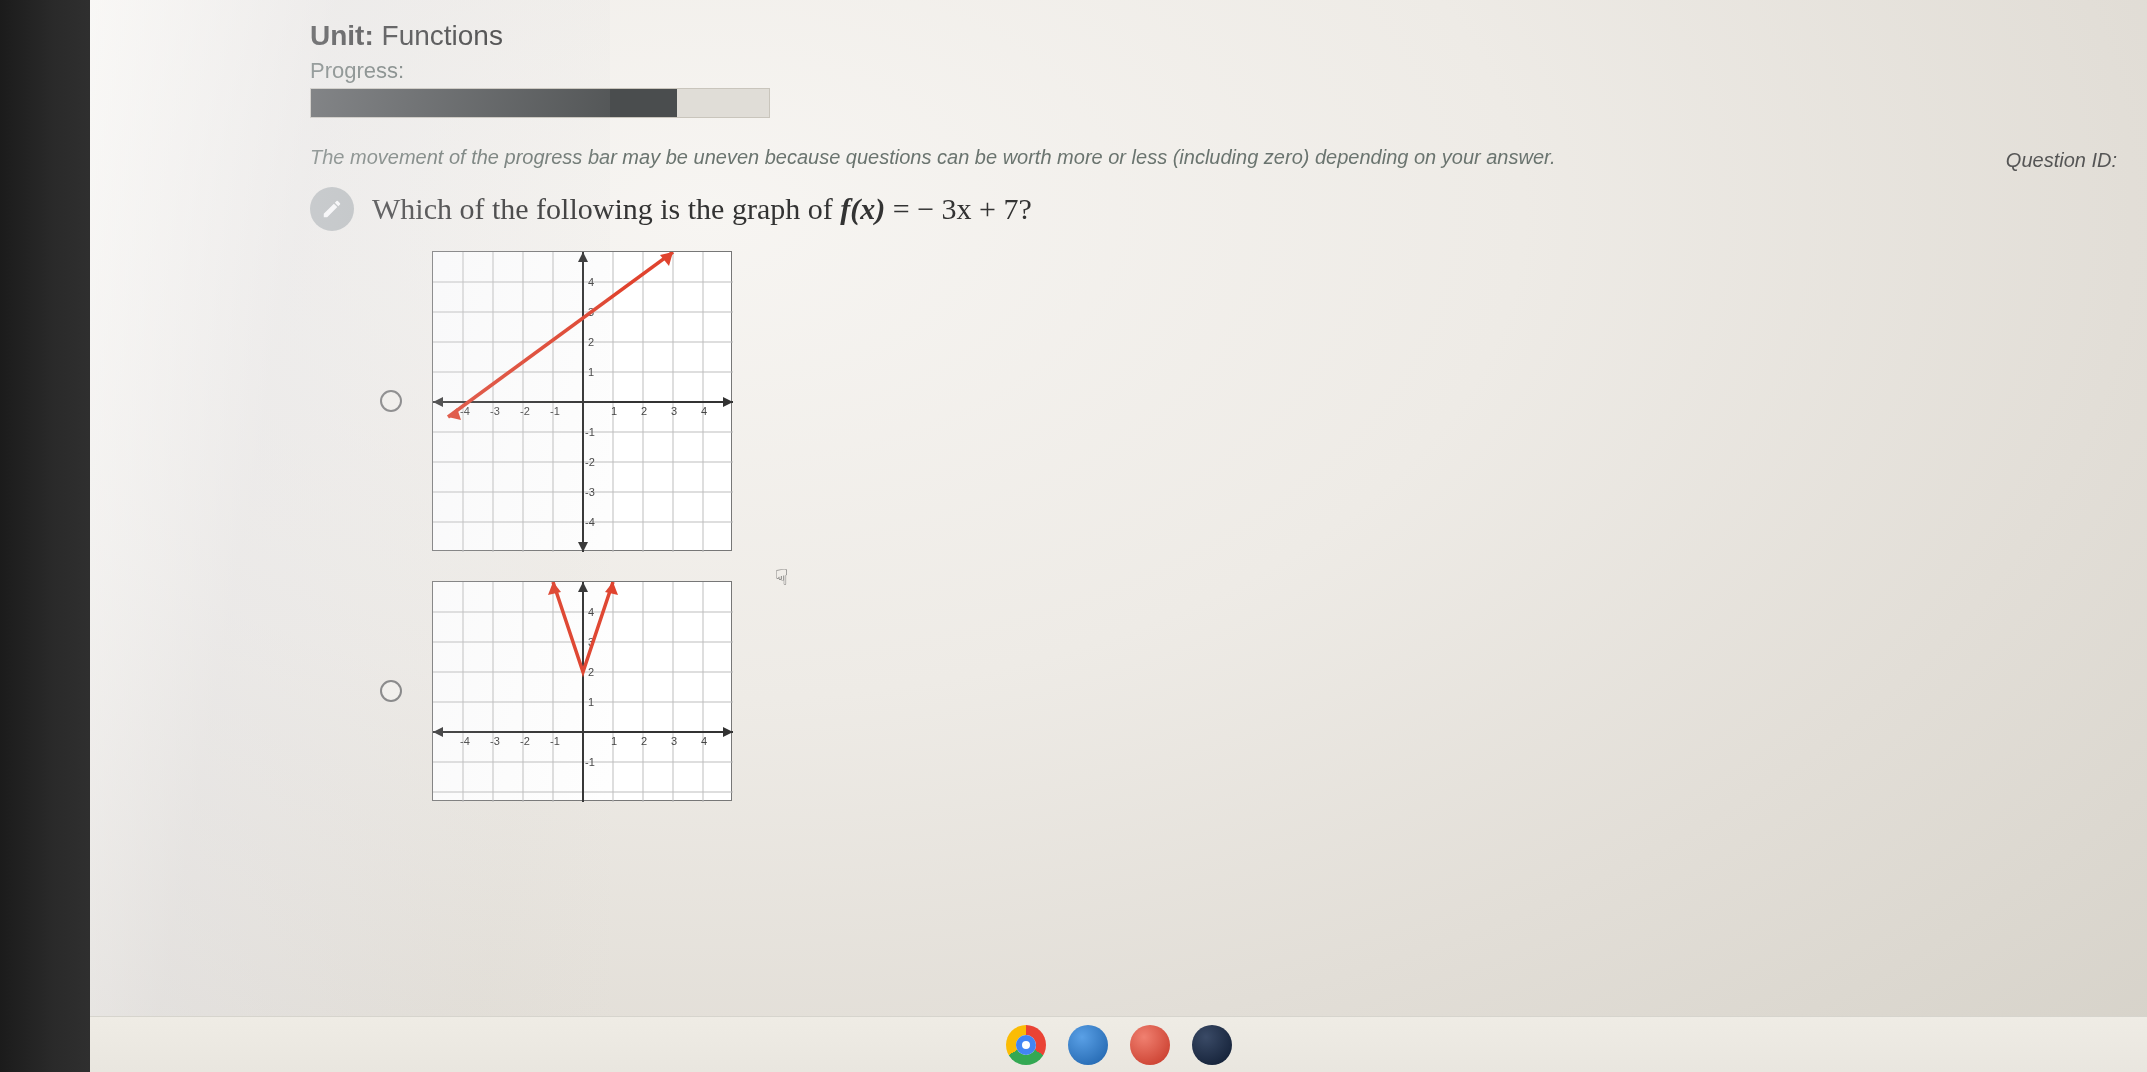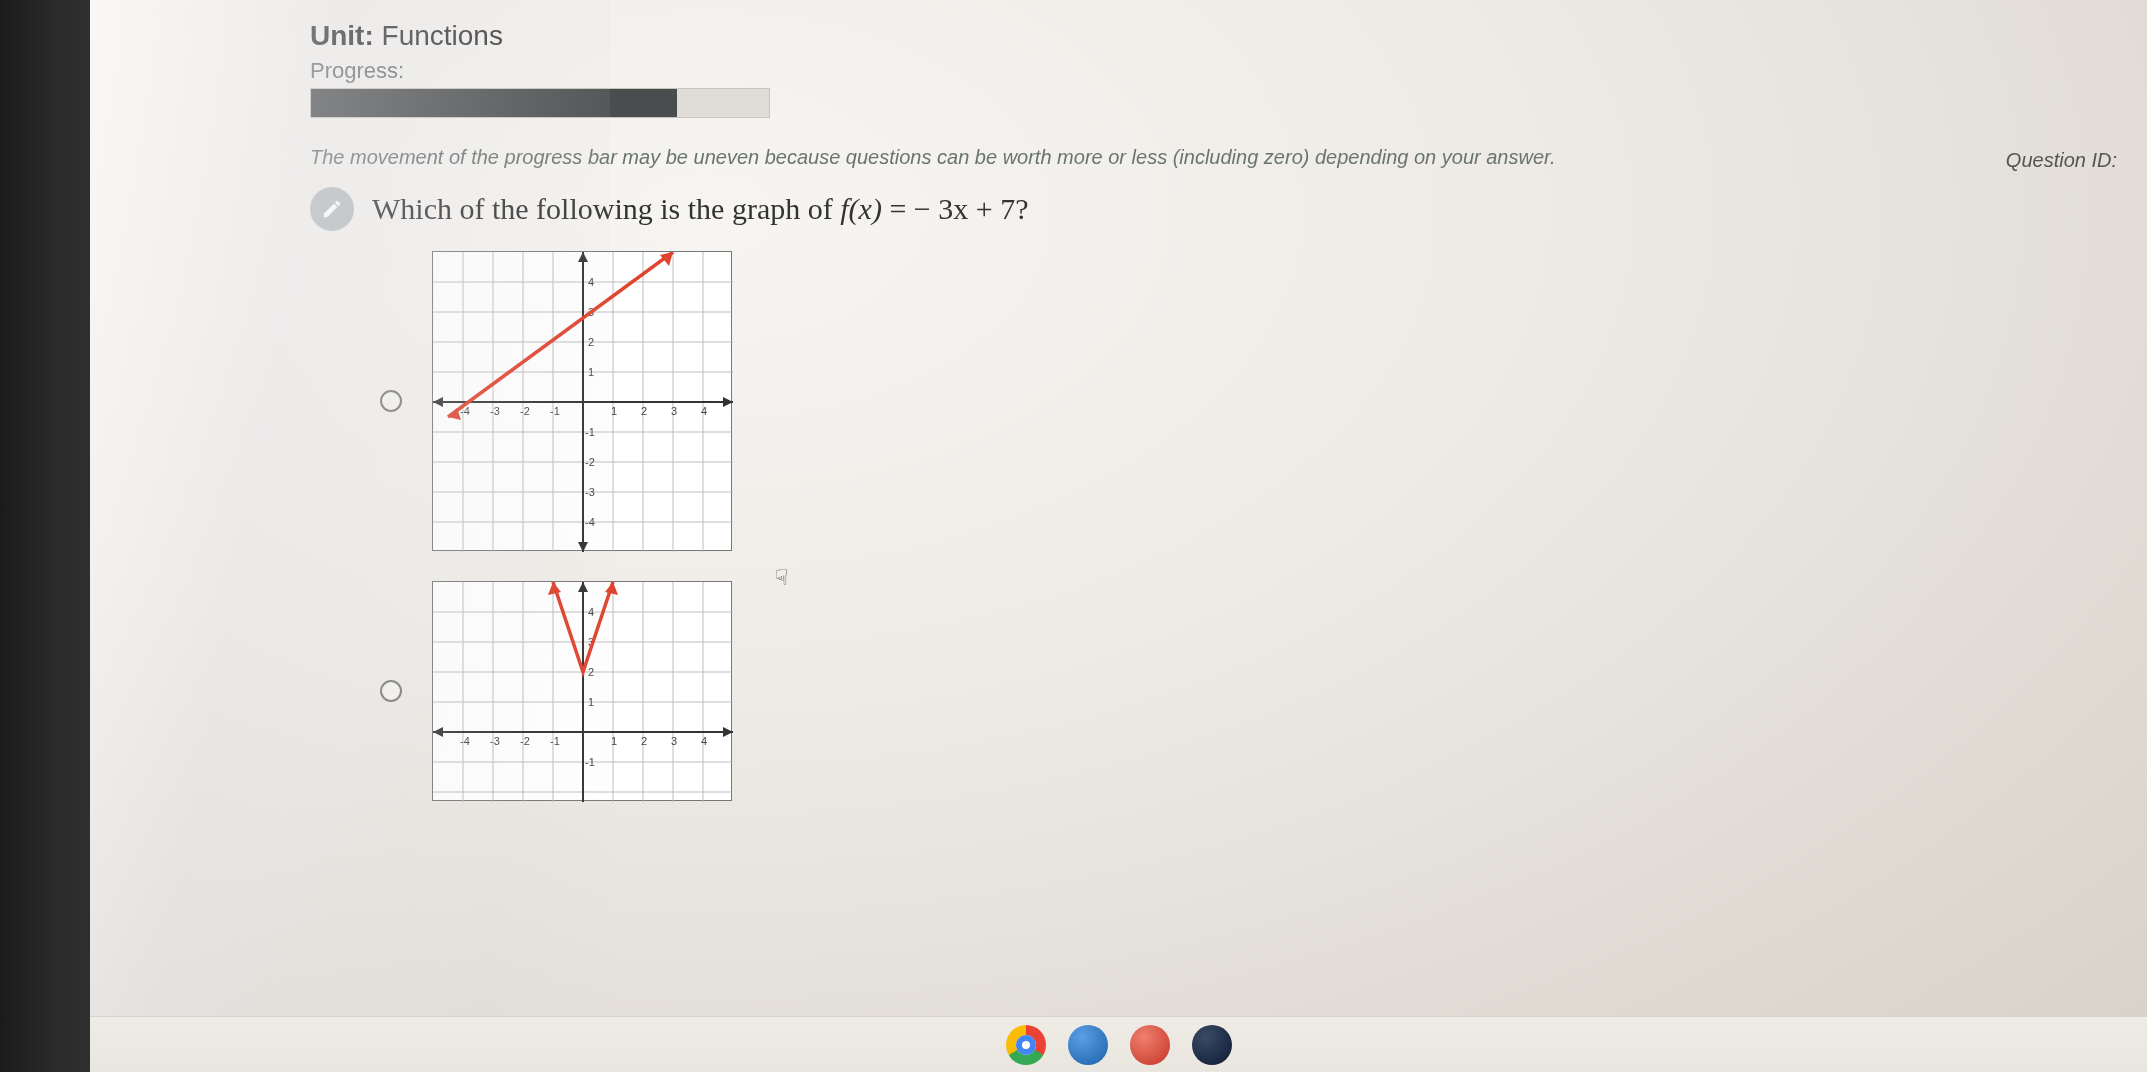--- a/index.html
+++ b/index.html
@@ -28,21 +28,21 @@
   .progress-fill { height: 100%; background: #4a4d4e; width: 80%; }
 
   .qid { position: absolute; right: 30px; top: 125px; font-size: 20px; font-style: italic; color: #555; margin-top: 24px; }
 
   .note { font-style: italic; color: #6a746f; font-size: 20px; margin-top: 28px; margin-bottom: 18px; }
 
   .question-row { display: flex; align-items: center; gap: 18px; margin-bottom: 20px; }
   .pencil { width: 44px; height: 44px; border-radius: 50%; background: #b9bdbe; display: flex; align-items: center; justify-content: center; }
   .pencil svg { width: 22px; height: 22px; }
   .question-text { font-family: Georgia, 'Times New Roman', serif; font-size: 30px; color: #333; }
-  .question-text .fx { font-style: italic; }
+  .question-text .fx { font-style: italic; font-weight: bold; }
 
   .options { margin-left: 70px; margin-top: 6px; }
   .option-row { display: flex; align-items: center; gap: 30px; margin-bottom: 30px; }
   .radio { width: 22px; height: 22px; border: 2px solid #777; border-radius: 50%; background: #f5f3ee; flex: none; cursor: pointer; }
 
   .graph { position: relative; width: 300px; height: 300px; background: #fff; border: 1px solid #777; }
   .graph2 { height: 220px; } 
 
   .grid line { stroke: #bdbdbd; stroke-width: 1; }
   .axis line { stroke: #333; stroke-width: 2; }

